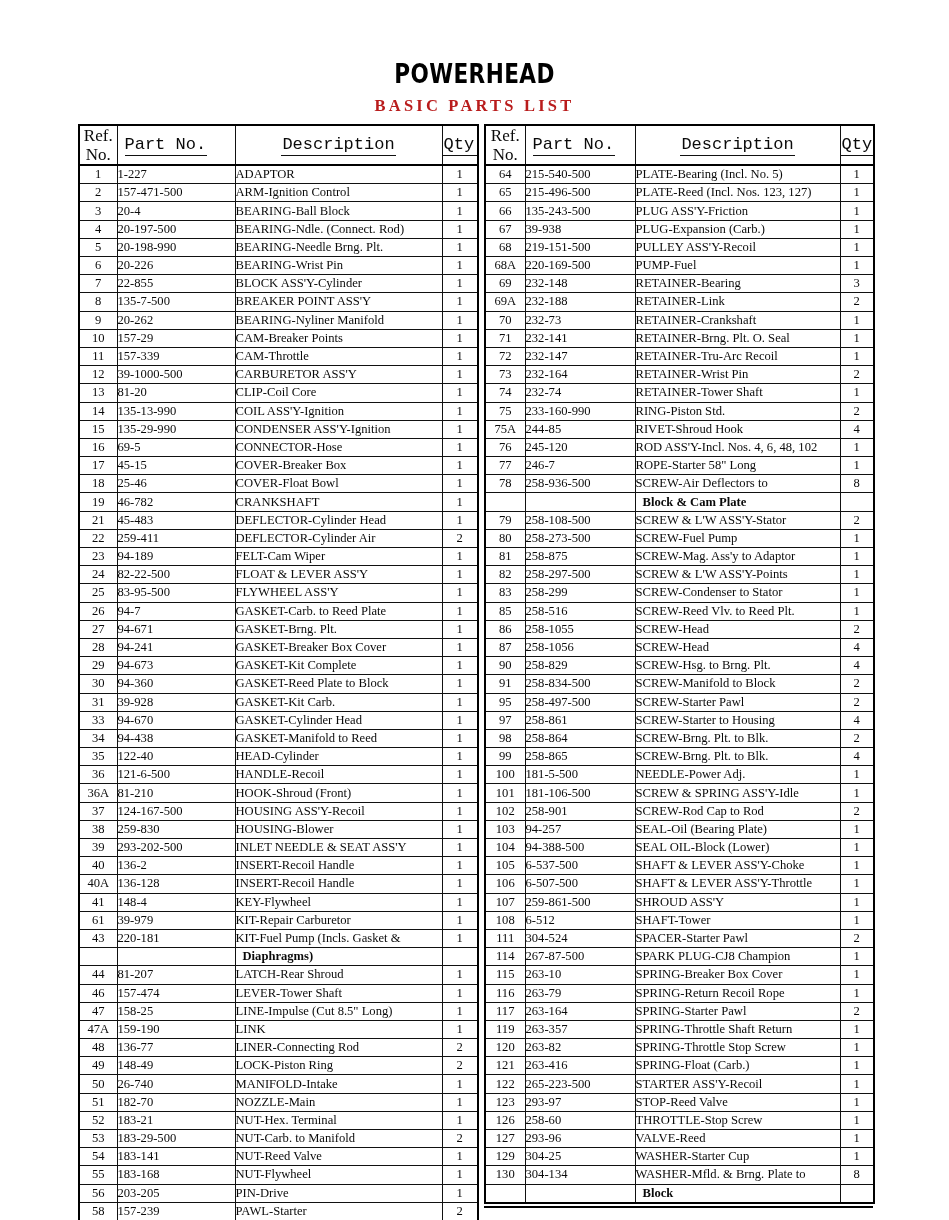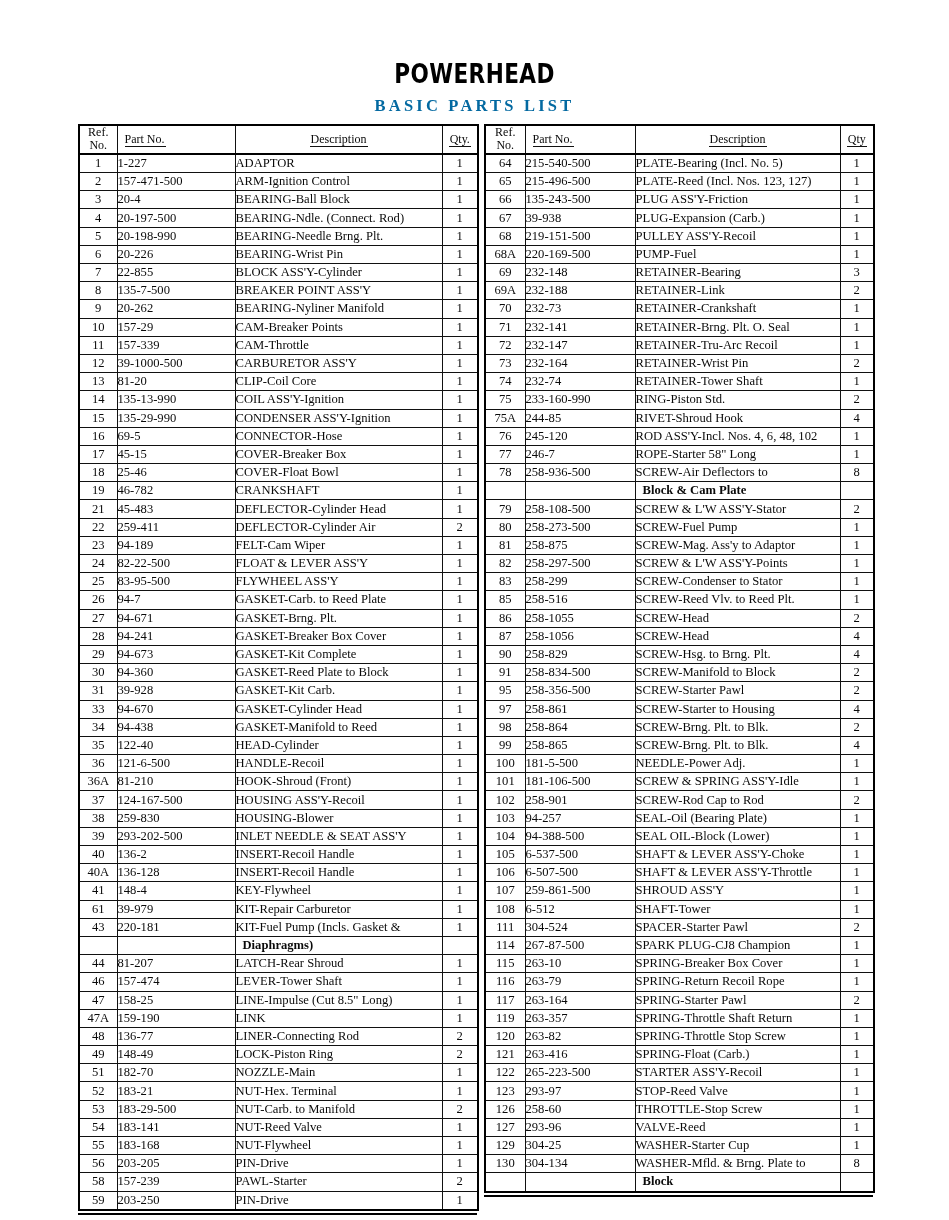--- a/index.html
+++ b/index.html
@@ -41,21 +41,21 @@
     transform: scaleX(0.80);
     transform-origin: center;
     color: #000;
   }
   .doc-subtitle {
     font-family: "Liberation Serif", "DejaVu Serif", serif;
     font-weight: bold;
     font-size: 16.5px;
     letter-spacing: 3.2px;
     margin-top: 9px;
-    color: #0369a1;
+    color: #b91c1c;
   }
 
   
   .tables {
     position: absolute;
     left: 78px;
     top: 116px;
     width: 795px;
     display: flex;
     align-items: flex-start;
@@ -84,28 +84,29 @@
   table.parts {
     border: 2px solid #000;
   }
 
   
   thead td {
     height: 40px;
     vertical-align: bottom;
     padding-bottom: 2px;
     text-align: center;
-    font-size: 12px;
+    font-size: 17px;
     border-bottom: 2px solid #000 !important;
   }
   thead td .hdr {
     display: inline-block;
     border-bottom: 1px solid #111;
     padding: 0 1px 1px 1px;
     line-height: 1.05;
+    font-family: Liberation Mono, monospace;
   }
   thead td.h-ref {
     text-align: center;
     line-height: 1.12;
   }
   thead td.h-part { text-align: left; padding-left: 7px; }
   thead td.h-part .hdr { padding-left: 0; }
 
   
   .col-left  col.c-ref  { width: 38px; }
@@ -469,20 +470,26 @@
               <td class="desc">LINER-Connecting Rod</td>
               <td class="qty">2</td>
             </tr>
             <tr>
               <td class="ref">49</td>
               <td class="part">148-49</td>
               <td class="desc">LOCK-Piston Ring</td>
               <td class="qty">2</td>
             </tr>
             <tr>
+              <td class="ref">50</td>
+              <td class="part">26-740</td>
+              <td class="desc">MANIFOLD-Intake</td>
+              <td class="qty">1</td>
+            </tr>
+            <tr>
               <td class="ref">51</td>
               <td class="part">182-70</td>
               <td class="desc">NOZZLE-Main</td>
               <td class="qty">1</td>
             </tr>
             <tr>
               <td class="ref">52</td>
               <td class="part">183-21</td>
               <td class="desc">NUT-Hex. Terminal</td>
               <td class="qty">1</td>
@@ -724,21 +731,21 @@
               <td class="qty">4</td>
             </tr>
             <tr>
               <td class="ref">91</td>
               <td class="part">258-834-500</td>
               <td class="desc">SCREW-Manifold to Block</td>
               <td class="qty">2</td>
             </tr>
             <tr>
               <td class="ref">95</td>
-              <td class="part">258-356-500</td>
+              <td class="part">258-497-500</td>
               <td class="desc">SCREW-Starter Pawl</td>
               <td class="qty">2</td>
             </tr>
             <tr>
               <td class="ref">97</td>
               <td class="part">258-861</td>
               <td class="desc">SCREW-Starter to Housing</td>
               <td class="qty">4</td>
             </tr>
             <tr>

